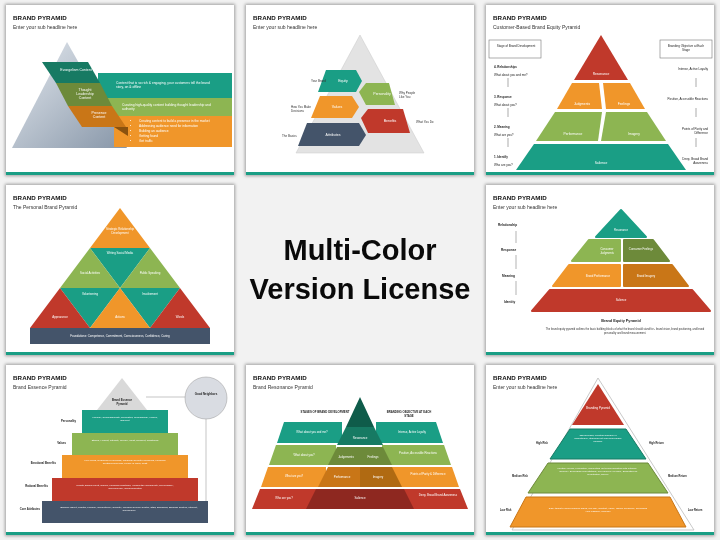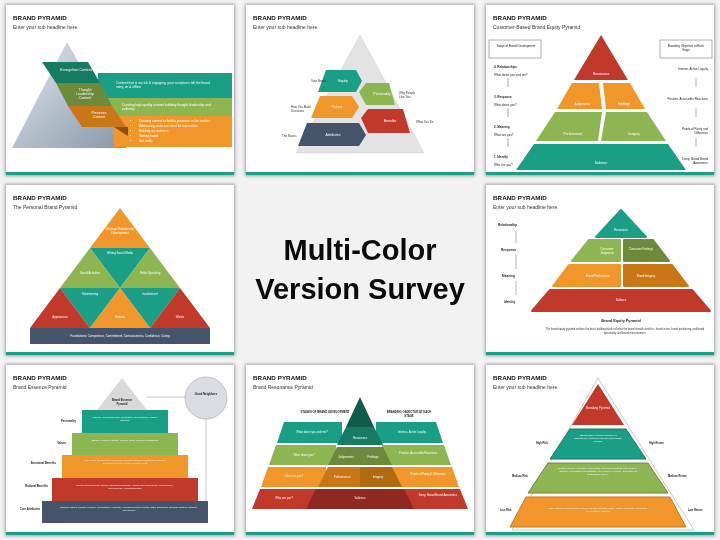--- a/index.html
+++ b/index.html
@@ -145,21 +145,21 @@
   <div style="position:absolute;left:126px;top:107px;width:36px;font-size:2.9px;color:#fff;text-align:center;">Involvement</div>
   <div style="position:absolute;left:36px;top:130px;width:36px;font-size:2.9px;color:#fff;text-align:center;">Appearance</div>
   <div style="position:absolute;left:100px;top:130px;width:28px;font-size:2.9px;color:#fff;text-align:center;">Actions</div>
   <div style="position:absolute;left:160px;top:130px;width:28px;font-size:2.9px;color:#fff;text-align:center;">Words</div>
   <div style="position:absolute;left:26px;top:149px;width:176px;font-size:2.9px;color:#fff;text-align:center;">Foundations: Competence, Commitment, Consciousness, Confidence, Caring</div>
   <div class="bar"></div>
 </div>
 
 <div class="center-label">
   <div>Multi-Color</div>
-  <div>Version Survey</div>
+  <div>Version License</div>
 </div>
 
 <div class="slide" style="left:486px;top:185px;">
   <div class="title">BRAND PYRAMID</div>
   <div class="sub">Enter your sub headline here</div>
   <svg width="228" height="170">
     <polygon points="135,25 110,52 160,52" fill="#1a9e85" stroke="#1a9e85" stroke-width="2" stroke-linejoin="round"></polygon>
     <polygon points="103,55 134,55 134,76 86,76" fill="#8db552" stroke="#8db552" stroke-width="2" stroke-linejoin="round"></polygon>
     <polygon points="138,55 167,55 183,76 138,76" fill="#6d8a3a" stroke="#6d8a3a" stroke-width="2" stroke-linejoin="round"></polygon>
     <polygon points="83,80 134,80 134,101 67,101" fill="#f0962a" stroke="#f0962a" stroke-width="2" stroke-linejoin="round"></polygon>

